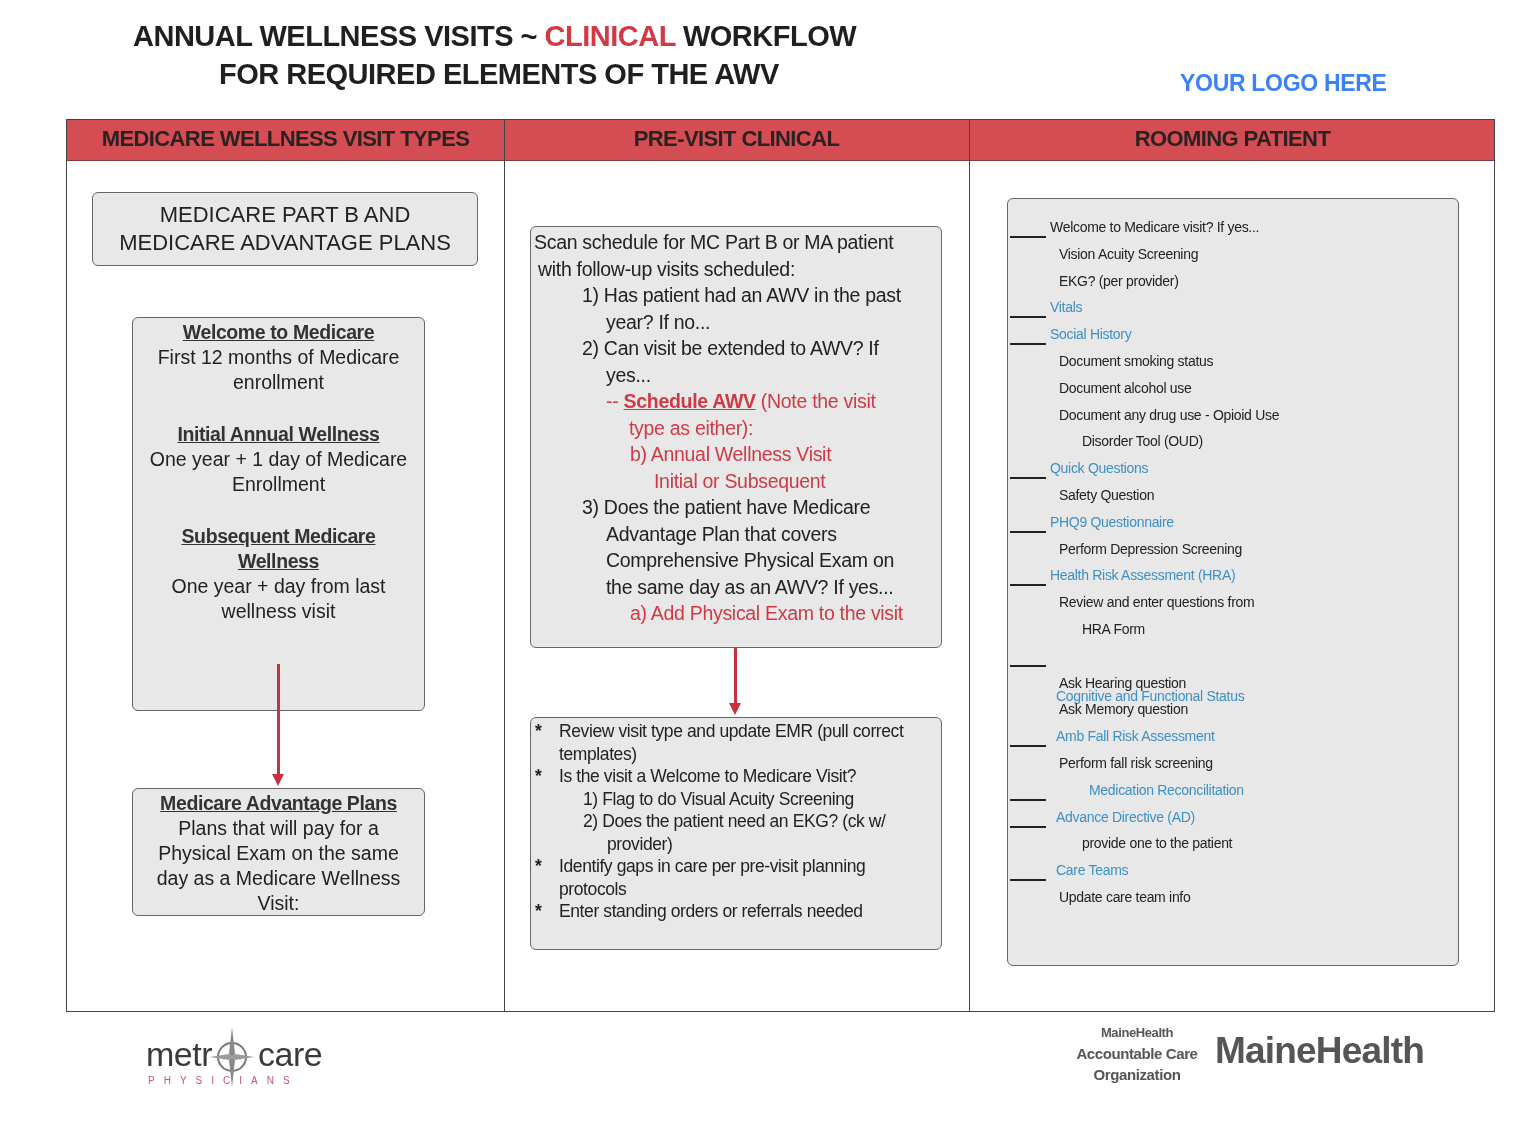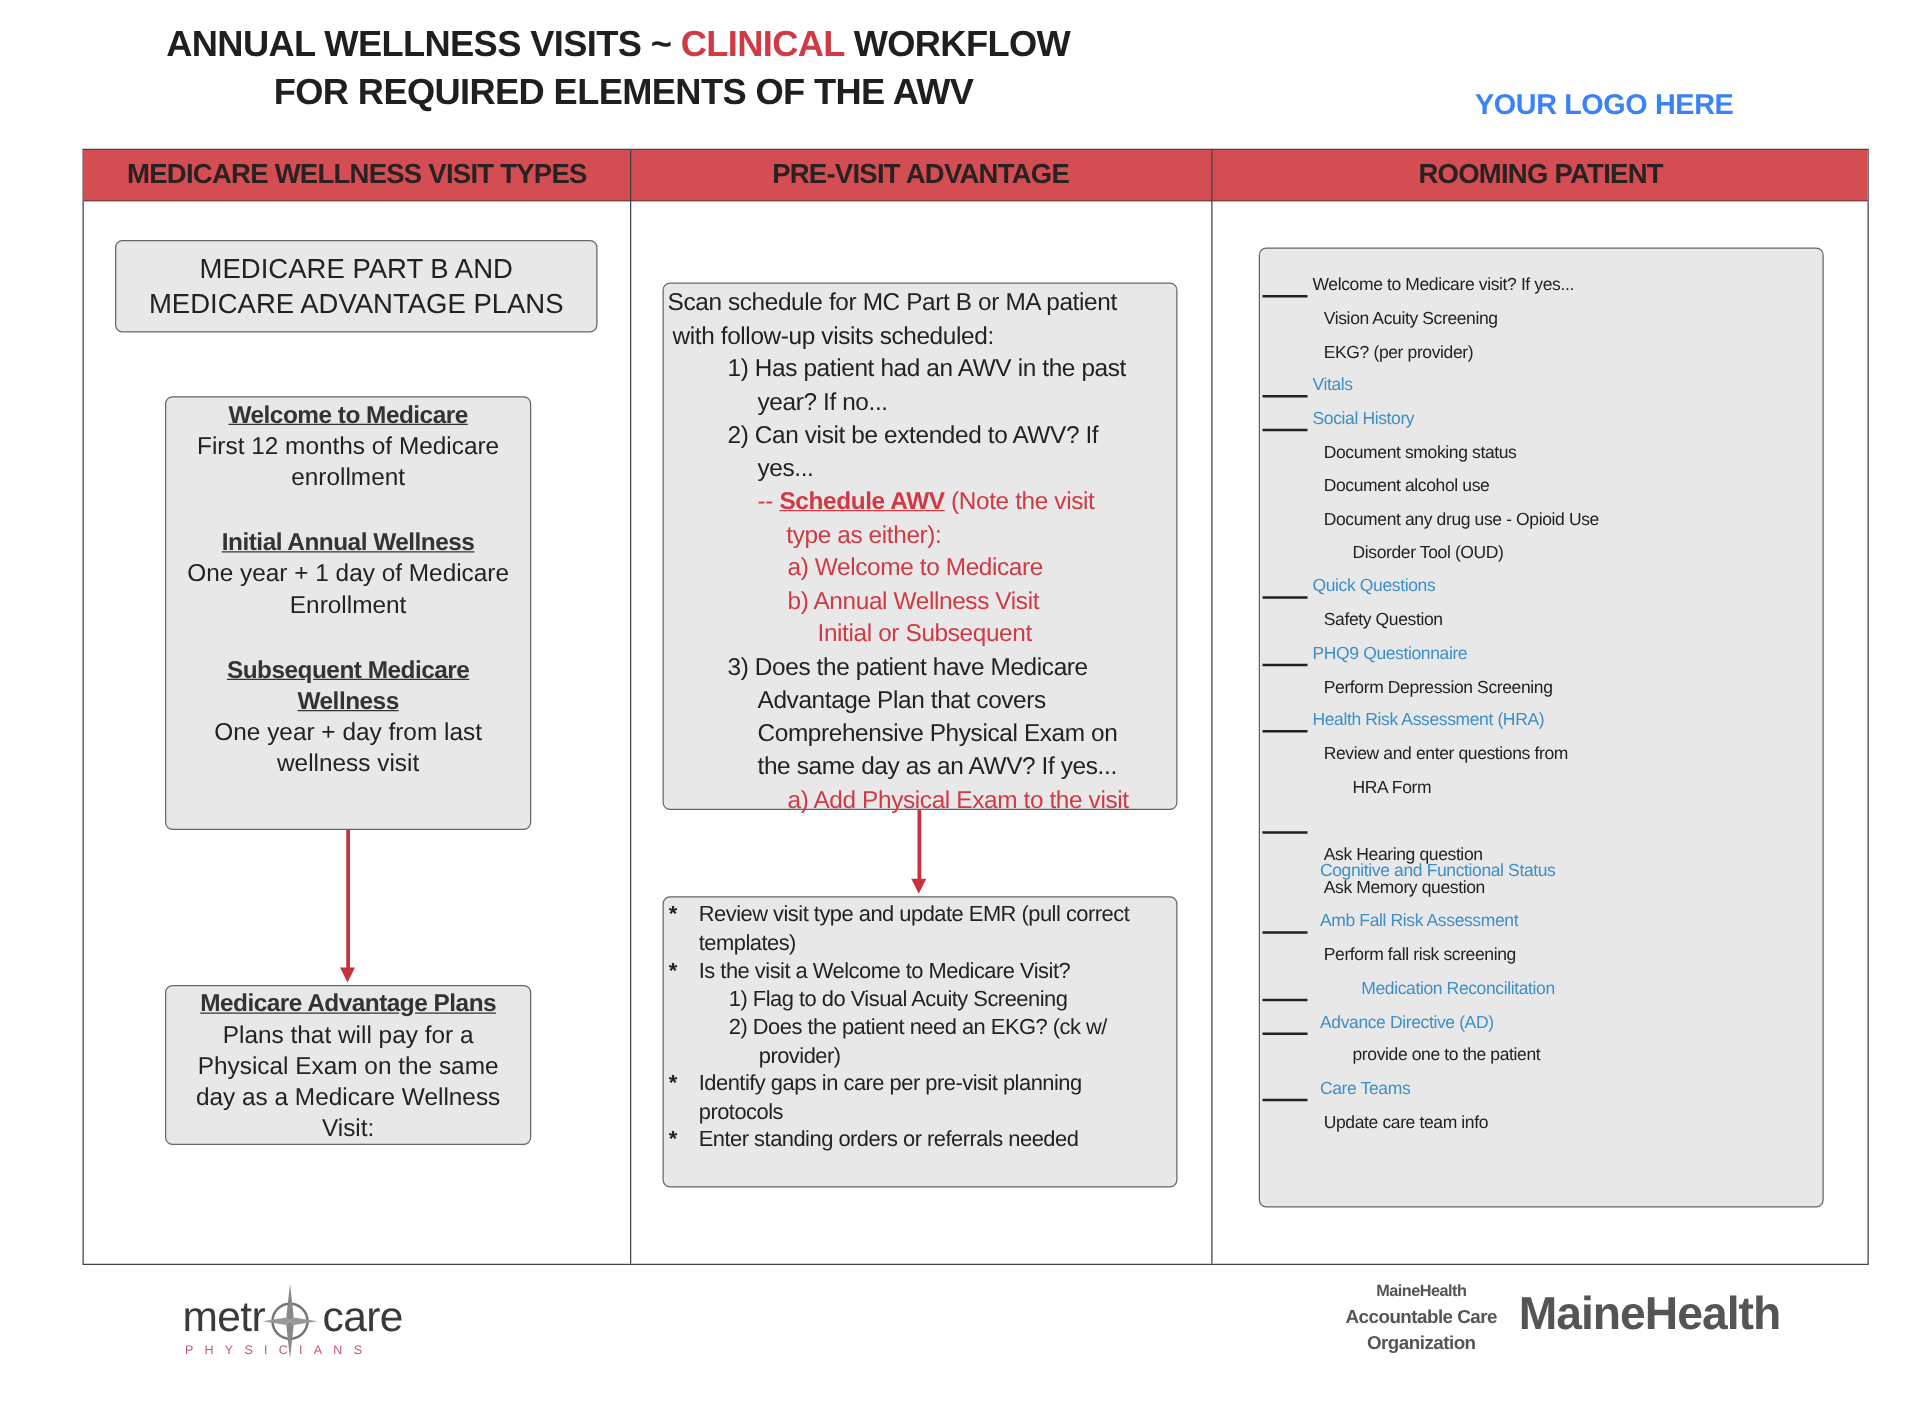--- a/index.html
+++ b/index.html
@@ -14,21 +14,21 @@
 
   .frame { position: absolute; left: 66px; top: 119px; width: 1429px; height: 893px; border: 1px solid #444; box-sizing: border-box; }
   .header-bar { position: absolute; left: 0; top: 0; width: 100%; height: 41px; background: #d34d52; border-bottom: 1px solid #8a3a3e; box-sizing: border-box; }
   .col-head { position: absolute; top: 0; height: 40px; line-height: 38px; font-weight: bold; font-size: 22px; color: #2a2222; letter-spacing: -0.6px; text-align: center; white-space: nowrap; }
   .vdiv { position: absolute; top: 0; width: 1px; height: 100%; background: #444; }
 
   .box { position: absolute; background: #e8e8e8; border: 1.5px solid #666; border-radius: 6px; box-sizing: border-box; }
   .center { text-align: center; }
 
   .box1 { left: 92px; top: 192px; width: 386px; height: 74px; font-size: 22px; line-height: 28px; padding-top: 8px; color: #222; }
-  .box2 { left: 132px; top: 317px; width: 293px; height: 347px; font-size: 19.5px; line-height: 25px; padding-top: 2px; }
+  .box2 { left: 132px; top: 317px; width: 293px; height: 394px; font-size: 19.5px; line-height: 25px; padding-top: 2px; }
   .box2 .h { font-weight: bold; text-decoration: underline; color: #333; letter-spacing: -0.4px; }
   .box2 .gap { height: 27px; }
   .box3 { left: 132px; top: 788px; width: 293px; height: 128px; font-size: 19.5px; line-height: 25px; padding-top: 2px; }
   .box3 .h { font-weight: bold; text-decoration: underline; color: #333; letter-spacing: -0.4px; }
 
   .arrow { position: absolute; width: 3px; background: #c8323e; }
   .arrowhead { position: absolute; width: 0; height: 0; border-left: 6px solid transparent; border-right: 6px solid transparent; border-top: 12px solid #c8323e; }
 
   .box4 { left: 530px; top: 226px; width: 412px; height: 422px; font-size: 19.5px; line-height: 26.5px; padding: 2px 0 0 3px; letter-spacing: -0.3px; }
   .box4 .l { white-space: nowrap; }
@@ -55,21 +55,21 @@
 </head>
 <body>
 
 <div class="title" id="title1"><span>ANNUAL WELLNESS VISITS ~ </span><span class="red">CLINICAL</span><span> WORKFLOW</span></div>
 <div class="title" id="title2">FOR REQUIRED ELEMENTS OF THE AWV</div>
 <div id="logo-placeholder">YOUR LOGO HERE</div>
 
 <div class="frame">
   <div class="header-bar"></div>
   <div class="col-head" style="left:0;width:437px;">MEDICARE WELLNESS VISIT TYPES</div>
-  <div class="col-head" style="left:437px;width:465px;">PRE-VISIT ADVANTAGE</div>
+  <div class="col-head" style="left:437px;width:465px;">PRE-VISIT CLINICAL</div>
   <div class="col-head" style="left:902px;width:527px;">ROOMING PATIENT</div>
   <div class="vdiv" style="left:437px;"></div>
   <div class="vdiv" style="left:902px;"></div>
 </div>
 
 <div class="box box1 center">
   <div>MEDICARE PART B AND</div>
   <div>MEDICARE ADVANTAGE PLANS</div>
 </div>
 
@@ -101,21 +101,20 @@
 
 <div class="box box4">
   <div class="l">Scan schedule for MC Part B or MA patient</div>
   <div class="l" style="padding-left:4px;"> with follow-up visits scheduled:</div>
   <div class="l" style="padding-left:48px;">1) Has patient had an AWV in the past</div>
   <div class="l" style="padding-left:72px;">year?  If no...</div>
   <div class="l" style="padding-left:48px;">2) Can visit be extended to AWV?  If</div>
   <div class="l" style="padding-left:72px;">yes...</div>
   <div class="l red" style="padding-left:72px;"><span>-- </span><span class="u">Schedule AWV</span><span> (Note the visit</span></div>
   <div class="l red" style="padding-left:95px;">type as either):</div>
-  <div class="l red" style="padding-left:96px;">a) Welcome to Medicare</div>
   <div class="l red" style="padding-left:96px;">b) Annual Wellness Visit</div>
   <div class="l red" style="padding-left:120px;">Initial or Subsequent</div>
   <div class="l" style="padding-left:48px;">3) Does the patient have Medicare</div>
   <div class="l" style="padding-left:72px;">Advantage Plan that covers</div>
   <div class="l" style="padding-left:72px;">Comprehensive Physical Exam on</div>
   <div class="l" style="padding-left:72px;">the same day as an AWV?  If yes...</div>
   <div class="l red" style="padding-left:96px;">a) Add Physical Exam to the visit</div>
 </div>
 
 <div class="arrow" style="left:734px;top:648px;height:56px;"></div>

